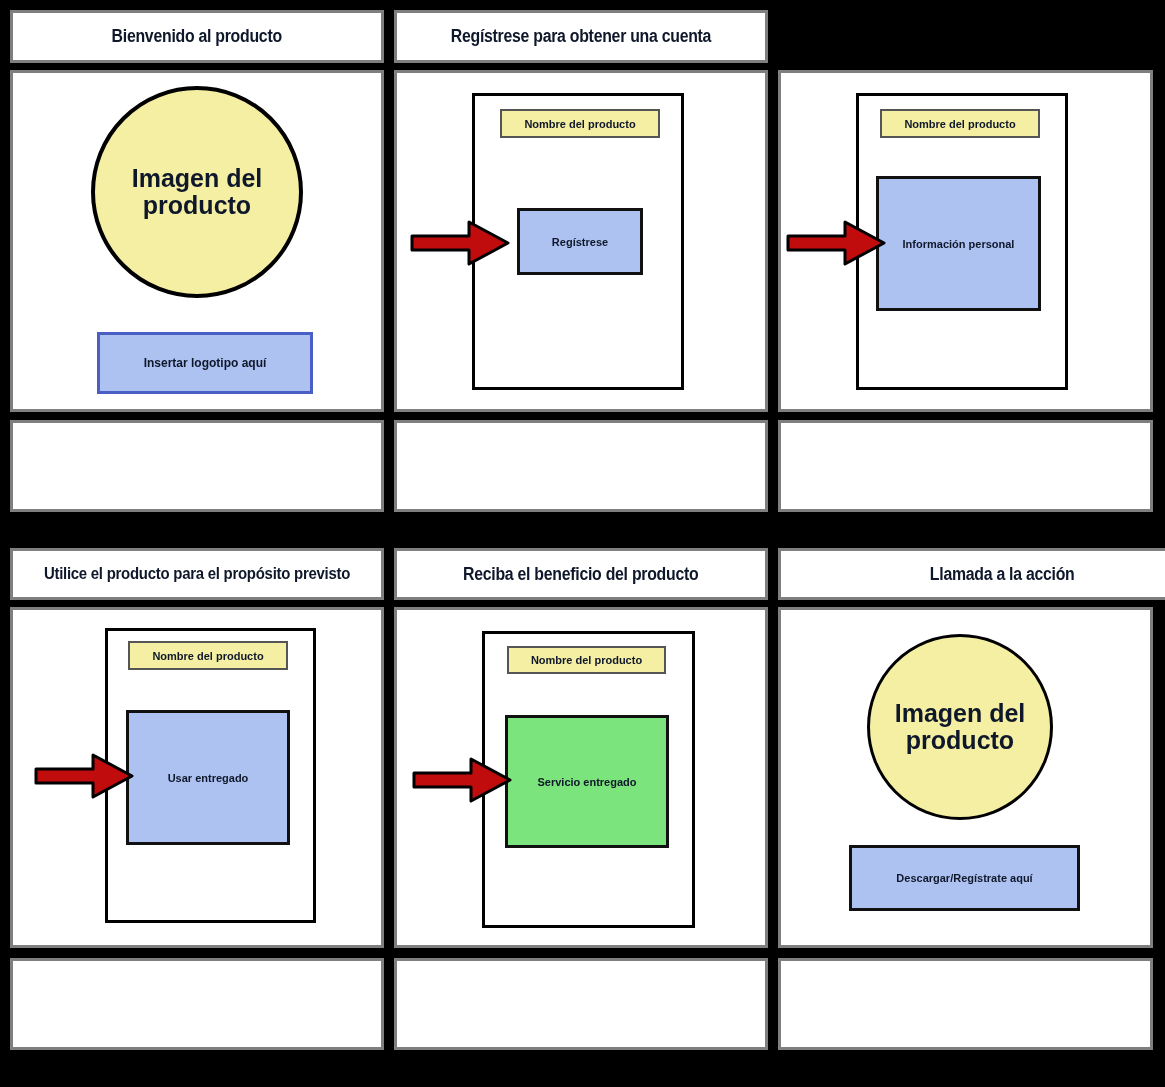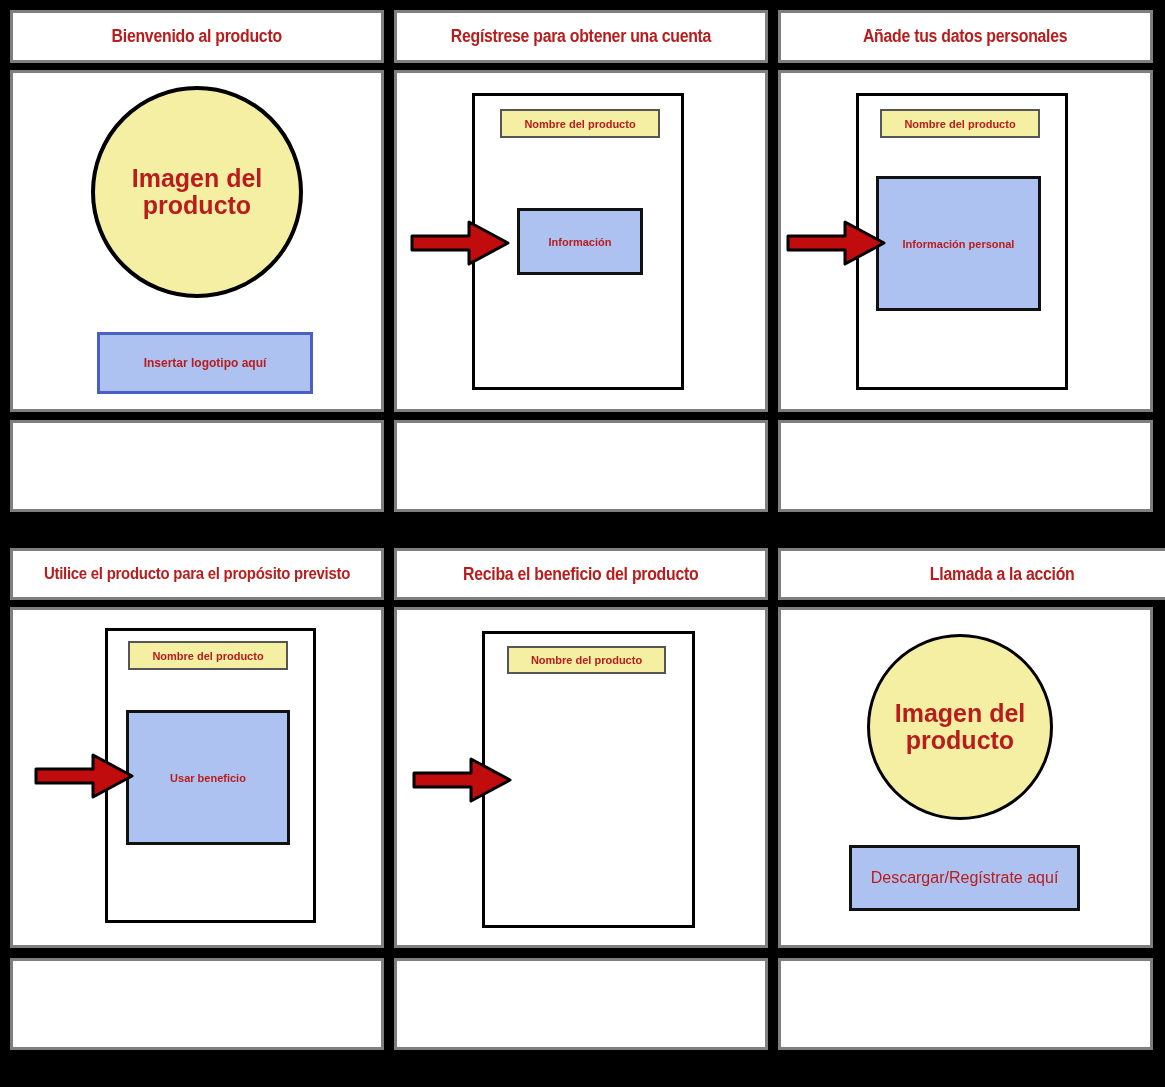--- a/index.html
+++ b/index.html
@@ -1,18 +1,18 @@
 <!DOCTYPE html>
 <html><head>
 <meta charset="utf-8">
 <style>
   html,body{margin:0;padding:0;background:#000;}
   #stage{
     position:relative;width:1165px;height:1087px;background:#000;overflow:hidden;
-    font-family:"Liberation Sans",sans-serif;color:#b91c1c;
+    font-family:"Liberation Sans",sans-serif;color:#0f172a;
   }
   .wbox{position:absolute;background:#fff;border:3px solid #7f7f7f;box-sizing:border-box;}
   .titlebox{display:flex;align-items:center;justify-content:center;}
   .titletext{
     font-weight:bold;font-size:18px;white-space:nowrap;
     transform:scaleX(0.88);letter-spacing:-0.3px;
   }
   .cell{overflow:visible;padding-left:12px;}
   .circle{
     position:absolute;border-radius:50%;background:#F4EFA2;border:4px solid #000;
@@ -39,40 +39,37 @@
 <body>
 
 <div id="stage">
 
   <div class="wbox titlebox" style="left:10px;top:10px;width:374px;height:53px;">
     <span class="titletext">Bienvenido al producto</span>
   </div>
   <div class="wbox titlebox" style="left:394px;top:10px;width:374px;height:53px;">
     <span class="titletext">Regístrese para obtener una cuenta</span>
   </div>
-  <div class="wbox titlebox" style="left:778px;top:10px;width:375px;height:53px;">
-    <span class="titletext">Añade tus datos personales</span>
-  </div>
 
   <div class="wbox cell" style="left:10px;top:70px;width:374px;height:342px;">
     <div class="circle" style="left:78px;top:13px;width:212px;height:212px;">
       <span class="ctext" style="font-size:25px;width:185px;">Imagen del producto</span>
     </div>
     <div class="bluerect" style="left:84px;top:259px;width:216px;height:62px;border:3px solid #4a5fc4;">
       <span style="font-weight:bold;font-size:12px;">Insertar logotipo aquí</span>
     </div>
   </div>
 
   <div class="wbox cell" style="left:394px;top:70px;width:374px;height:342px;">
     <div class="screen" style="left:75px;top:20px;width:212px;height:297px;"></div>
     <div class="ybar" style="left:103px;top:36px;width:160px;height:29px;">
       <span class="smalllabel">Nombre del producto</span>
     </div>
     <div class="bluerect" style="left:120px;top:135px;width:126px;height:67px;border:3px solid #111;">
-      <span class="smalllabel">Información</span>
+      <span class="smalllabel">Regístrese</span>
     </div>
     <svg class="arrow" style="left:12px;top:146px;" width="102" height="48" viewBox="0 0 102 48">
       <polygon points="3,17 60,17 60,3 99,24 60,45 60,31 3,31" fill="#C00C0C" stroke="#000" stroke-width="3" stroke-linejoin="round"></polygon>
     </svg>
   </div>
 
   <div class="wbox cell" style="left:778px;top:70px;width:375px;height:342px;">
     <div class="screen" style="left:75px;top:20px;width:212px;height:297px;"></div>
     <div class="ybar" style="left:99px;top:36px;width:160px;height:29px;">
       <span class="smalllabel">Nombre del producto</span>
@@ -104,43 +101,46 @@
   <div class="wbox titlebox" style="left:778px;top:548px;width:448px;height:52px;">
     <span class="titletext">Llamada a la acción</span>
   </div>
 
   <div class="wbox cell" style="left:10px;top:607px;width:374px;height:341px;">
     <div class="screen" style="left:92px;top:18px;width:211px;height:295px;"></div>
     <div class="ybar" style="left:115px;top:31px;width:160px;height:29px;">
       <span class="smalllabel">Nombre del producto</span>
     </div>
     <div class="bluerect" style="left:113px;top:100px;width:164px;height:135px;border:3px solid #111;">
-      <span class="smalllabel">Usar beneficio</span>
+      <span class="smalllabel">Usar entregado</span>
     </div>
     <svg class="arrow" style="left:17px;top:142px;" width="108" height="48" viewBox="0 0 102 48">
       <polygon points="3,17 60,17 60,3 99,24 60,45 60,31 3,31" fill="#C00C0C" stroke="#000" stroke-width="3" stroke-linejoin="round"></polygon>
     </svg>
   </div>
 
   <div class="wbox cell" style="left:394px;top:607px;width:374px;height:341px;">
     <div class="screen" style="left:85px;top:21px;width:213px;height:297px;"></div>
     <div class="ybar" style="left:110px;top:36px;width:159px;height:28px;">
       <span class="smalllabel">Nombre del producto</span>
     </div>
+    <div class="greenrect" style="left:108px;top:105px;width:164px;height:133px;">
+      <span class="smalllabel">Servicio entregado</span>
+    </div>
     <svg class="arrow" style="left:14px;top:146px;" width="102" height="48" viewBox="0 0 102 48">
       <polygon points="3,17 60,17 60,3 99,24 60,45 60,31 3,31" fill="#C00C0C" stroke="#000" stroke-width="3" stroke-linejoin="round"></polygon>
     </svg>
   </div>
 
   <div class="wbox cell" style="left:778px;top:607px;width:375px;height:341px;">
     <div class="circle" style="left:86px;top:24px;width:186px;height:186px;border-width:3px;">
       <span class="ctext" style="font-size:25px;width:135px;">Imagen del producto</span>
     </div>
     <div class="bluerect" style="left:68px;top:235px;width:231px;height:66px;border:3px solid #111;">
-      <span style="font-weight:normal;font-size:16px;">Descargar/Regístrate aquí</span>
+      <span style="font-weight:bold;font-size:11px;">Descargar/Regístrate aquí</span>
     </div>
   </div>
 
   <div class="wbox" style="left:10px;top:958px;width:374px;height:92px;">
     <span></span>
   </div>
   <div class="wbox" style="left:394px;top:958px;width:374px;height:92px;">
     <span></span>
   </div>
   <div class="wbox" style="left:778px;top:958px;width:375px;height:92px;">

